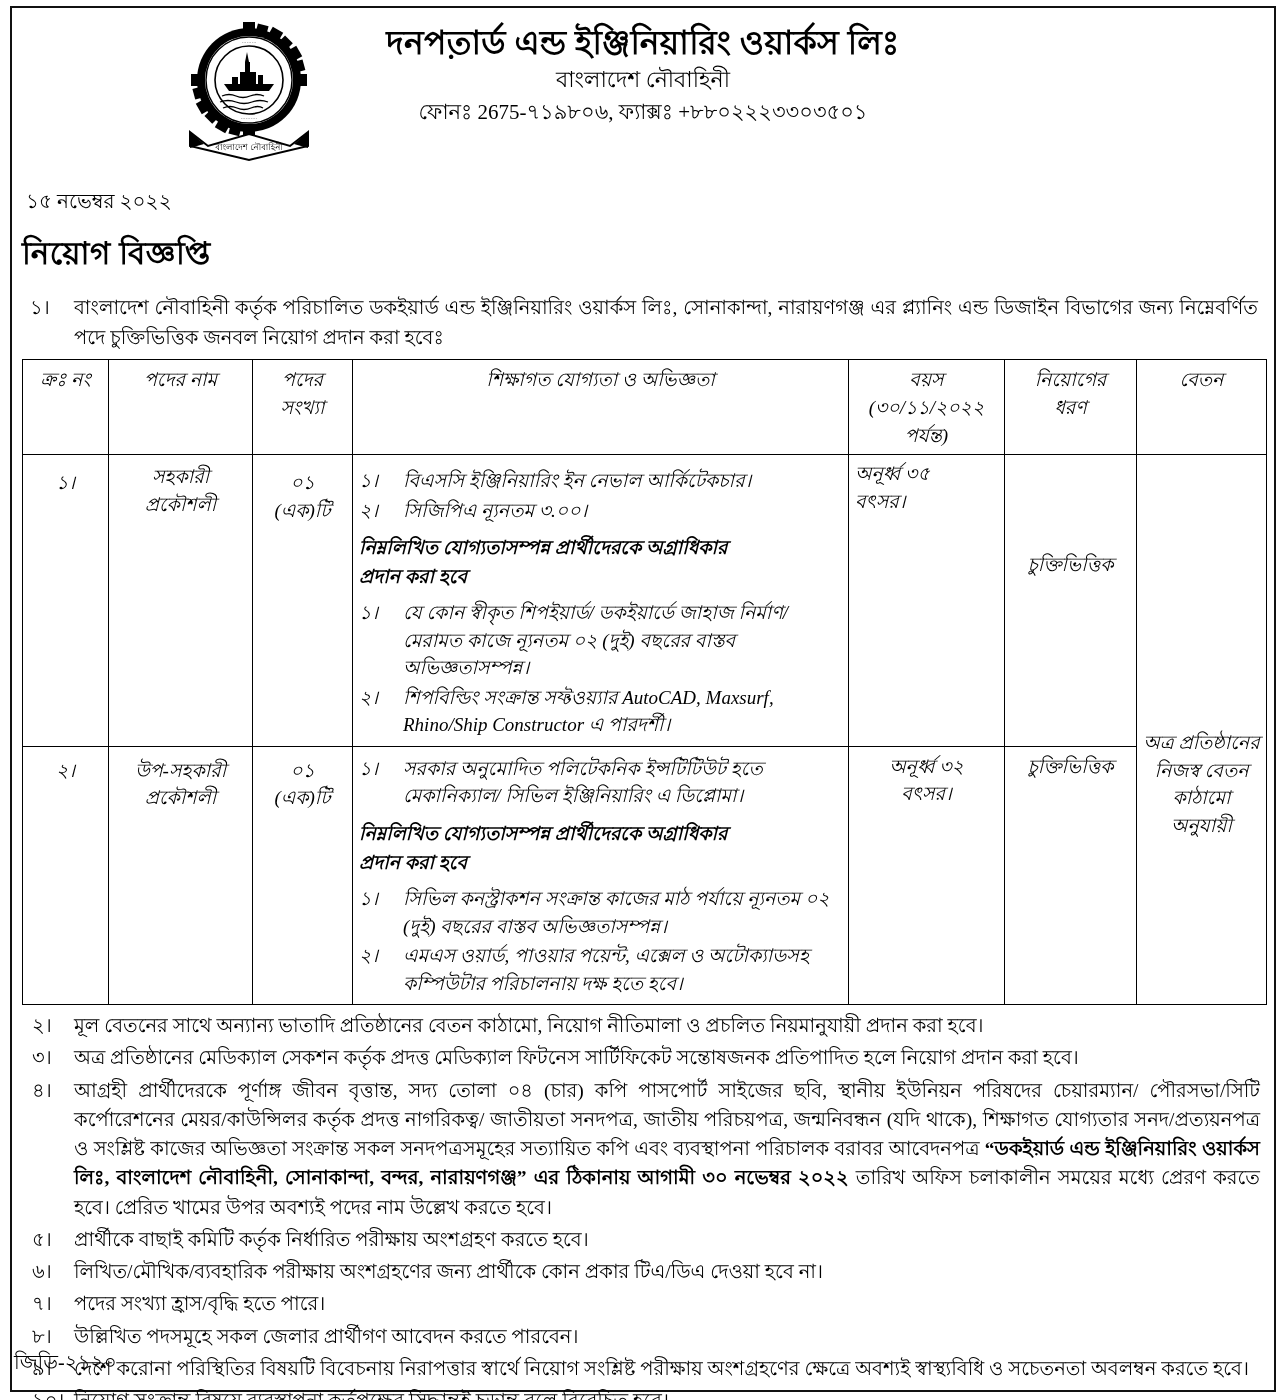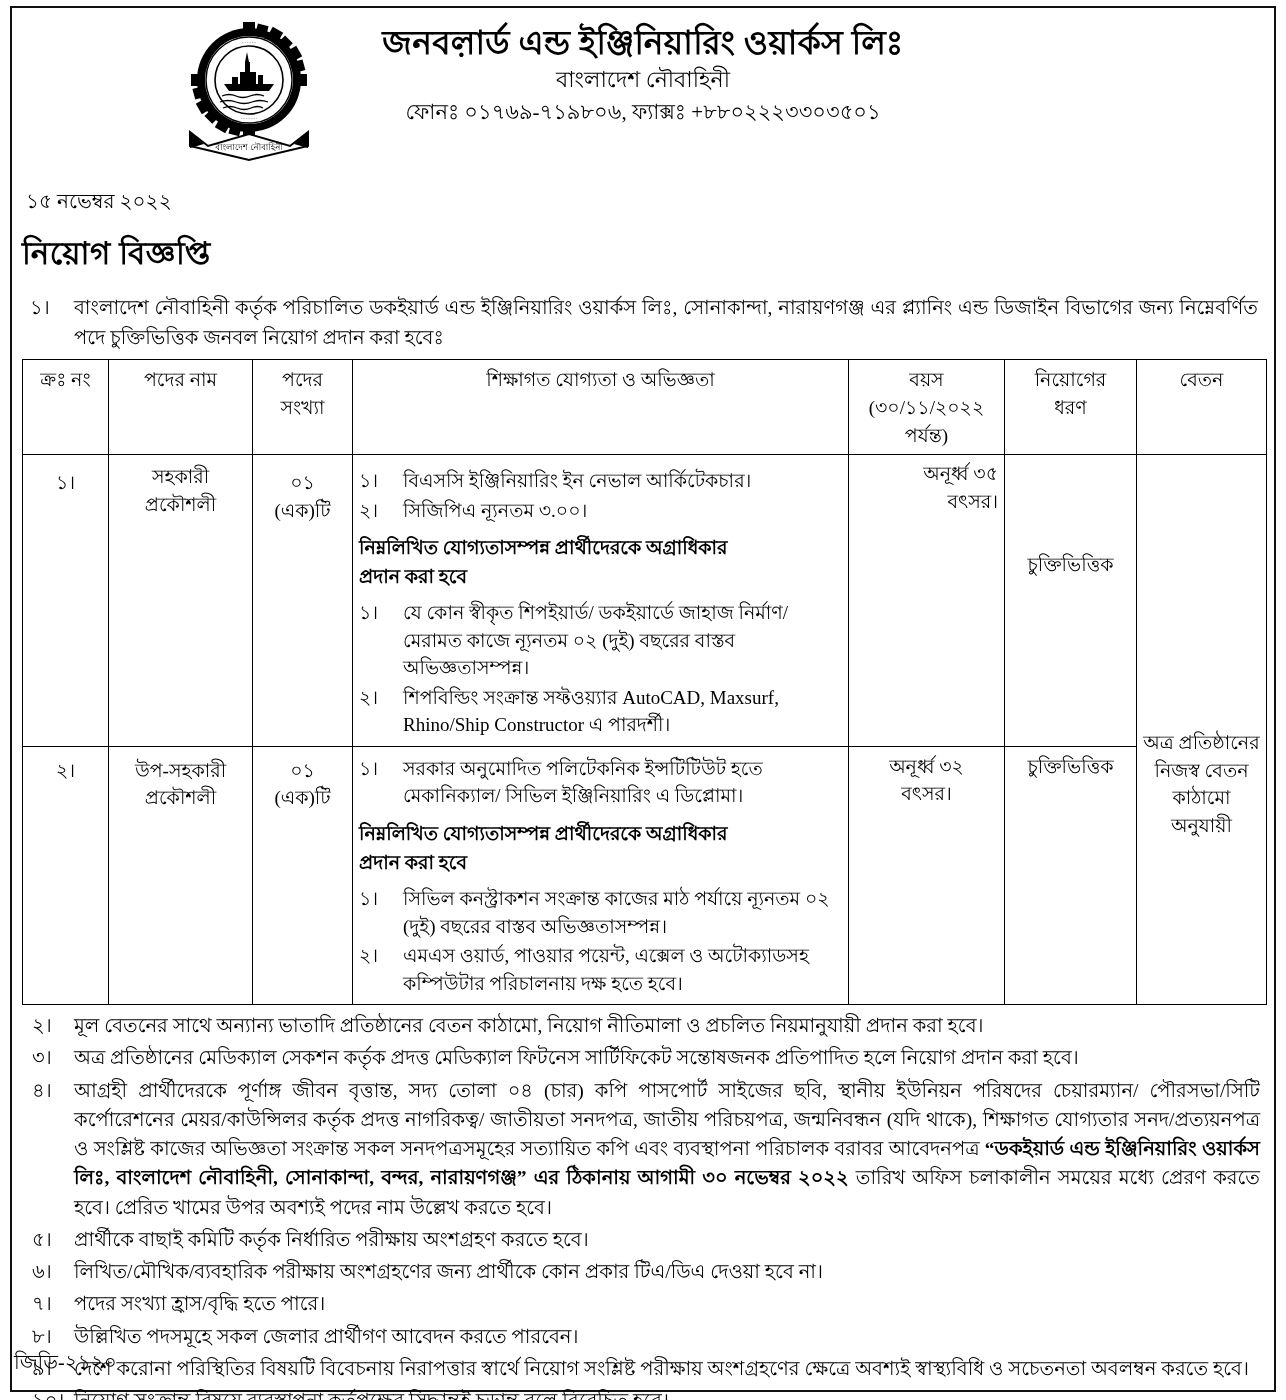--- a/index.html
+++ b/index.html
@@ -83,20 +83,21 @@
     padding-left: 8px;
   }
   .para .txt { flex: 1; text-align: justify; padding-right: 6px; }
 
   
   table.jobs {
     width: 1244px;
     border-collapse: collapse;
     table-layout: fixed;
     margin: 0 0 6px 0;
+    font-style: italic;
   }
   table.jobs th, table.jobs td {
     border: 1px solid #000;
     vertical-align: top;
     padding: 5px 6px;
     font-size: 19px;
     line-height: 1.45;
   }
   table.jobs thead th {
     text-align: center;
@@ -107,21 +108,21 @@
   }
   .c-sl    { width: 86px; }
   .c-post  { width: 144px; }
   .c-count { width: 100px; }
   .c-qual  { width: 496px; }
   .c-age   { width: 156px; }
   .c-type  { width: 132px; }
   .c-pay   { width: 130px; }
 
   td.ctr { text-align: center; }
-  td.mid { text-align: right; vertical-align: middle; }
+  td.mid { text-align: left; vertical-align: middle; }
 
   .qlist { margin: 0; padding: 0; list-style: none; }
   .qitem { display: flex; align-items: flex-start; margin-bottom: 2px; }
   .qitem .qn { width: 44px; flex: 0 0 44px; }
   .qitem .qt { flex: 1; }
   .prio {
     font-weight: bold;
     margin: 10px 0 8px 0;
     line-height: 1.5;
   }
@@ -213,23 +214,23 @@
 
         <g fill="#fff" stroke="#000" stroke-width="2">
           <path d="M16 110 L34 124 L75 112 L116 124 L134 110 L134 124 L75 138 L16 124 Z"></path>
         </g>
         <path d="M16 110 L30 122 L16 126 Z" fill="#000"></path>
         <path d="M134 110 L120 122 L134 126 Z" fill="#000"></path>
         <text x="75" y="128" text-anchor="middle" font-size="8.5" fill="#000" font-family="'Liberation Sans',sans-serif">বাংলাদেশ নৌবাহিনী</text>
       </svg>
     </div>
 
-    <div class="org-title">জনবল়ার্ড এন্ড ইঞ্জিনিয়ারিং ওয়ার্কস লিঃ</div>
+    <div class="org-title">দনপত়ার্ড এন্ড ইঞ্জিনিয়ারিং ওয়ার্কস লিঃ</div>
     <div class="org-sub1">বাংলাদেশ নৌবাহিনী</div>
-    <div class="org-phone">ফোনঃ ০১৭৬৯-৭১৯৮০৬, ফ্যাক্সঃ +৮৮০২২২৩৩০৩৫০১</div>
+    <div class="org-phone">ফোনঃ 2675-৭১৯৮০৬, ফ্যাক্সঃ +৮৮০২২২৩৩০৩৫০১</div>
   </div>
 
   <div class="refline">
     <div>১৫ নভেম্বর ২০২২</div>
   </div>
 
   <div class="doc-title">নিয়োগ বিজ্ঞপ্তি</div>
 
   <div class="para">
     <div class="num">১।</div>

